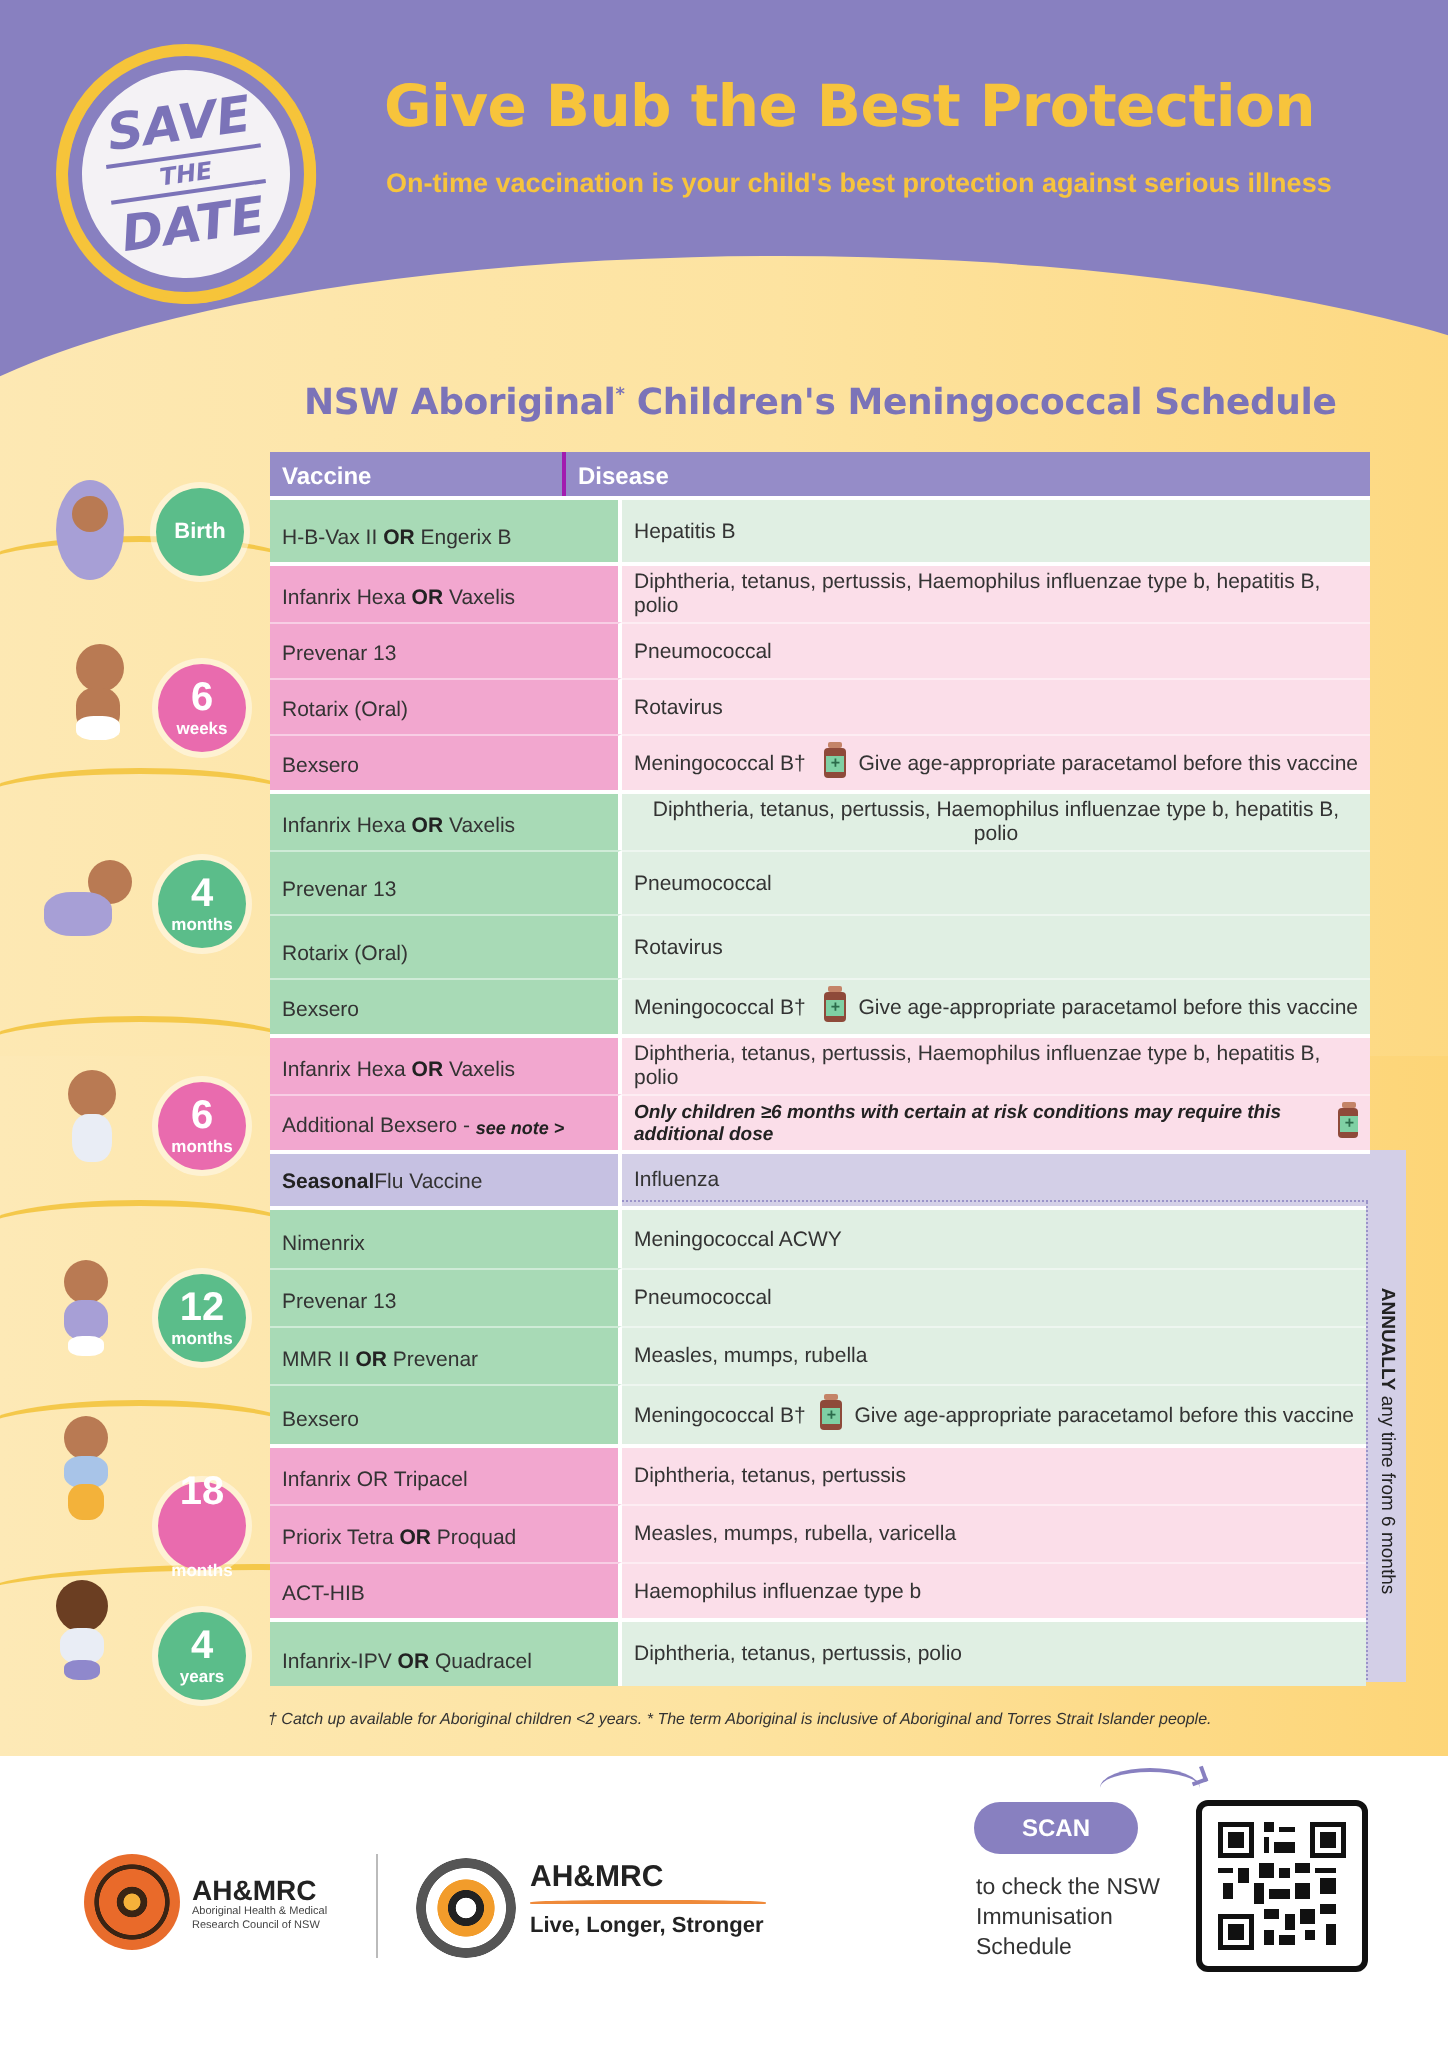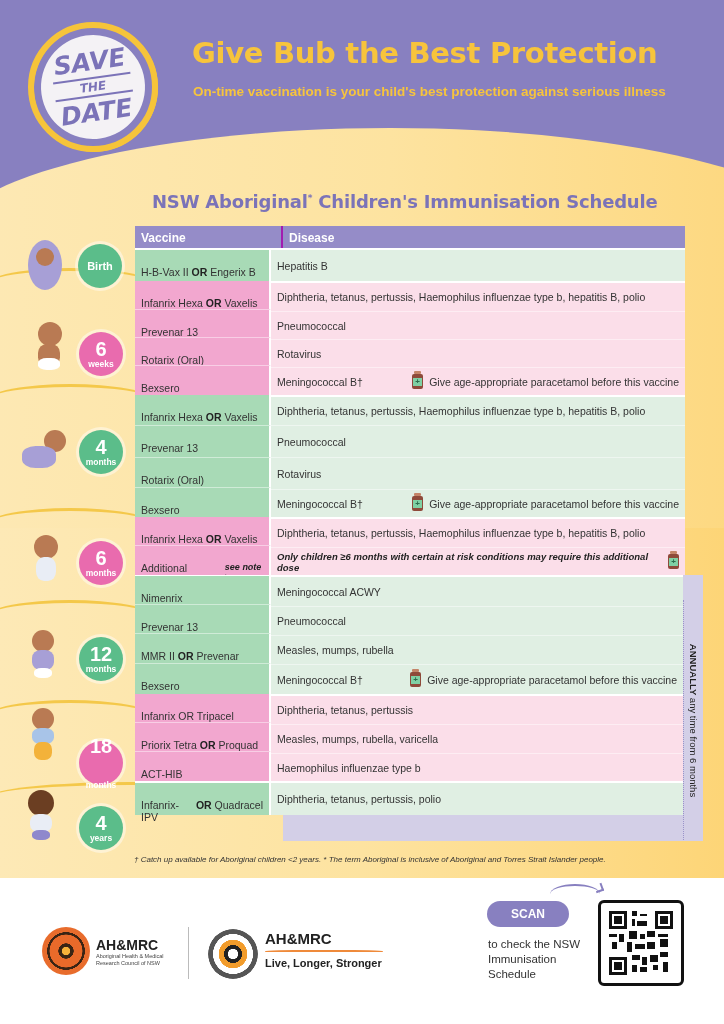--- a/index.html
+++ b/index.html
@@ -68,21 +68,21 @@
       position: absolute; left: 135px; top: 226px; width: 550px;
       font-family: "Liberation Sans", sans-serif; font-size: 10.5px; color: #333;
     }
     .thead {
       display: flex; height: 22px; background: #958cc8; color: #fff; font-weight: bold; font-size: 12px;
     }
     .thead .c1 { width: 148px; padding: 5px 6px; border-right: 2px solid #a21caf; }
     .thead .c2 { flex: 1; padding: 5px 6px; }
     .group { border-top: 2px solid #fff; }
     .row { display: flex; align-items: center; }
-    .row .c1 { width: 136px; padding: 16px 6px; height: 100%; display: flex; align-items: flex-start; border-right: 2px solid #fff; }
+    .row .c1 { width: 176px; padding: 6px 6px; height: 100%; display: flex; align-items: flex-end; border-right: 2px solid #fff; }
     .row .c2 { flex: 1; padding: 0 6px; height: 100%; display: flex; align-items: center; justify-content: space-between; }
     .row + .row .c1, .row + .row .c2 { border-top: 1px solid rgba(255,255,255,0.45); }
     .green .c1 { background: #a8dab6; }
     .green .c2 { background: #e0efe3; text-align: center; }
     .pink .c1 { background: #f2a7cf; }
     .pink .c2 { background: #fbdee9; }
     .lav .c1 { background: #c6c1e2; }
     .lav .c2 { background: #d3cfe7; }
     .row b { font-weight: bold; color: #222; }
     .para-note { display: flex; align-items: center; gap: 6px; margin-left: auto; }
@@ -192,21 +192,21 @@
       <span class="save-word big">SAVE</span>
       <span class="save-word small">THE</span>
       <span class="save-word big">DATE</span>
     </div>
   </div>
 
   <div class="title">Give Bub the Best Protection</div>
   <div class="subtitle">On-time vaccination is your child's best protection against serious illness</div>
 
   <div class="schedule-title">
-    <span>NSW Aboriginal</span><sup>*</sup><span> Children's Immunisation Schedule</span>
+    <span>NSW Aboriginal</span><sup>*</sup><span> Children's Meningococcal Schedule</span>
   </div>
 
   <div class="wave" style="top:268px;"></div>
   <div class="wave" style="top:384px;"></div>
   <div class="wave" style="top:508px;"></div>
   <div class="wave" style="top:600px;"></div>
   <div class="wave" style="top:700px;"></div>
   <div class="wave" style="top:782px; width:280px;"></div>
 
   <div class="baby" style="left:28px; top:240px; width:34px; height:50px;">
@@ -375,20 +375,31 @@
       </div>
       <div class="row" style="height:28px;">
         <div class="c1"><span>Additional Bexsero - </span>&nbsp;<span class="see-note">see note &gt;</span></div>
         <div class="c2">
             <span class="italic-note">Only children ≥6 months with certain at risk conditions may require this additional dose</span>
             <span class="bottle"></span>
           </div>
       </div>
     </div>
 
+    <div class="group lav" style="position:relative; z-index:1;">
+      <div class="row" style="height:26px;">
+        <div class="c1">
+            <b>Seasonal</b>
+            <span> Flu Vaccine</span>
+          </div>
+        <div class="c2" style="background:transparent;">
+            <span>Influenza</span>
+          </div>
+      </div>
+    </div>
 
     <div class="group green" style="position:relative; z-index:1; width:548px;">
       <div class="row" style="height:29px;">
         <div class="c1">
             <span>Nimenrix</span>
           </div>
         <div class="c2">
             <span>Meningococcal ACWY</span>
           </div>
       </div>

